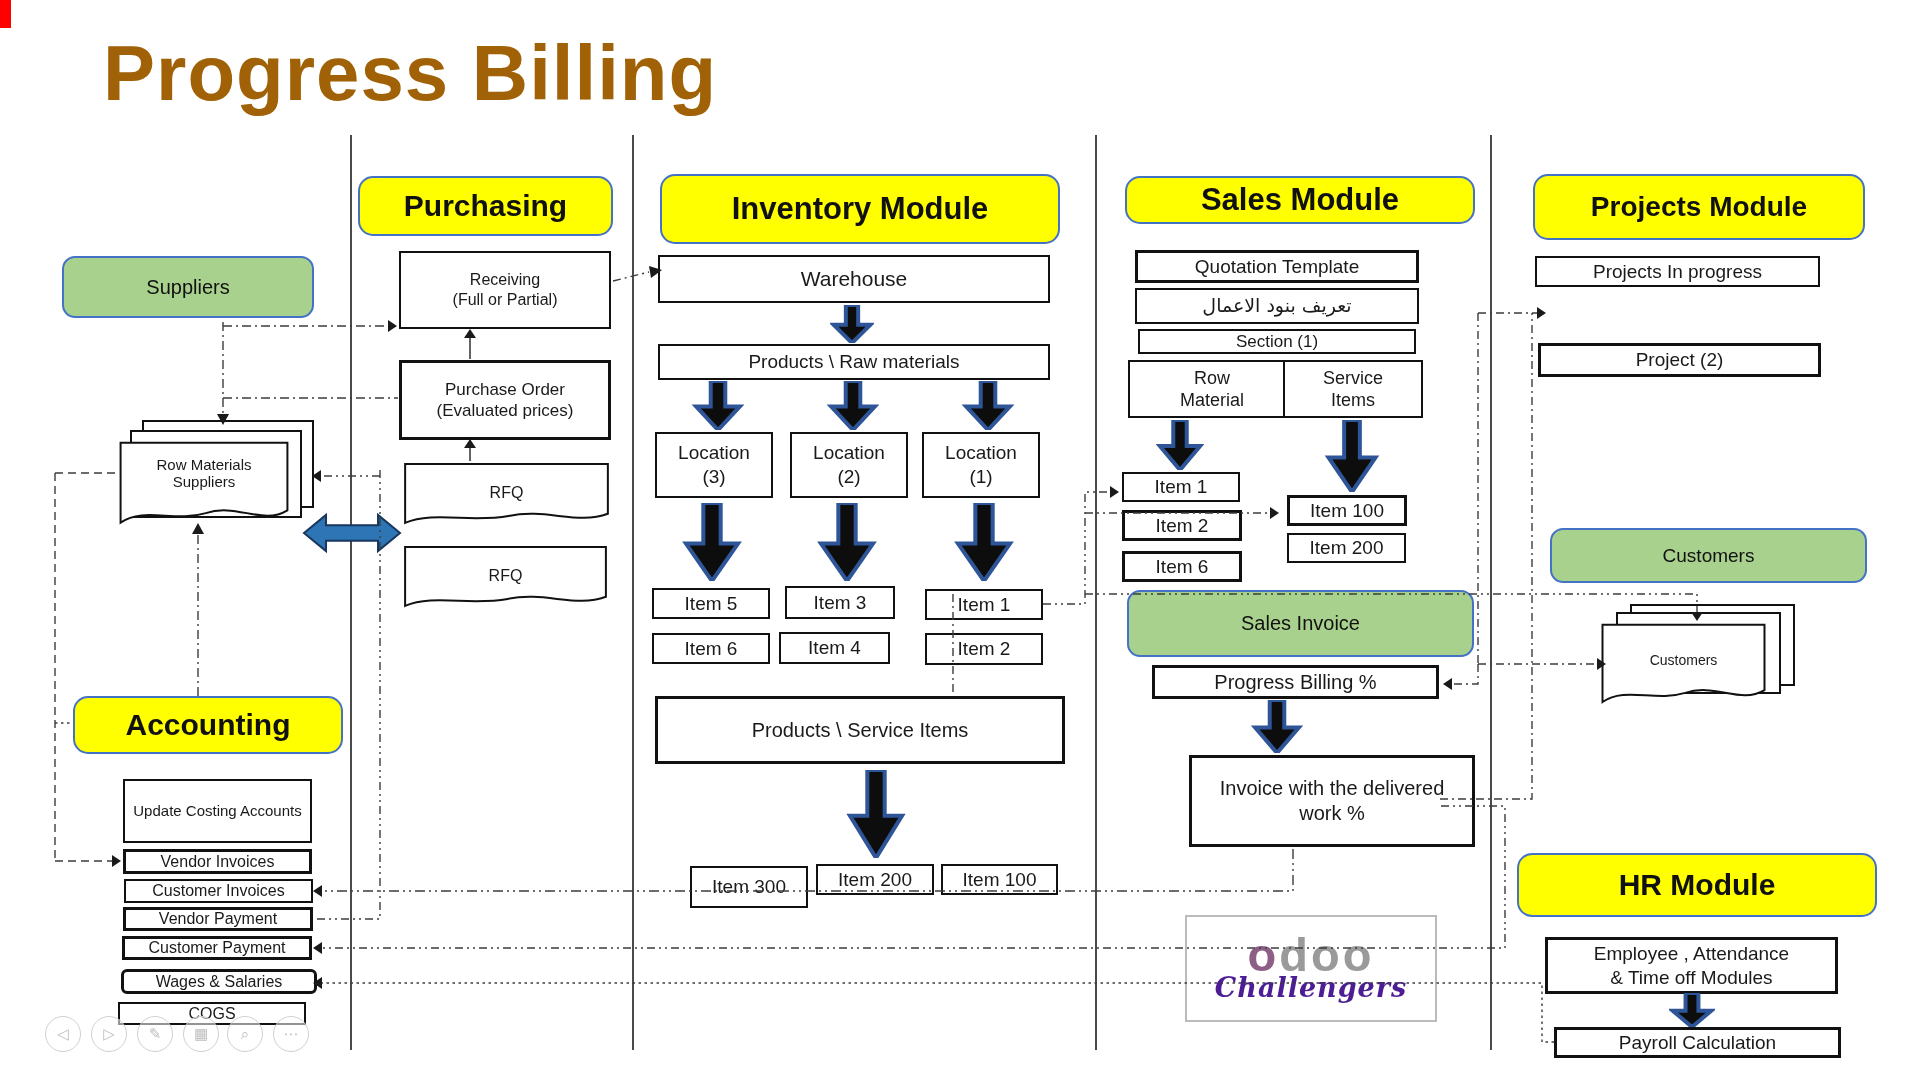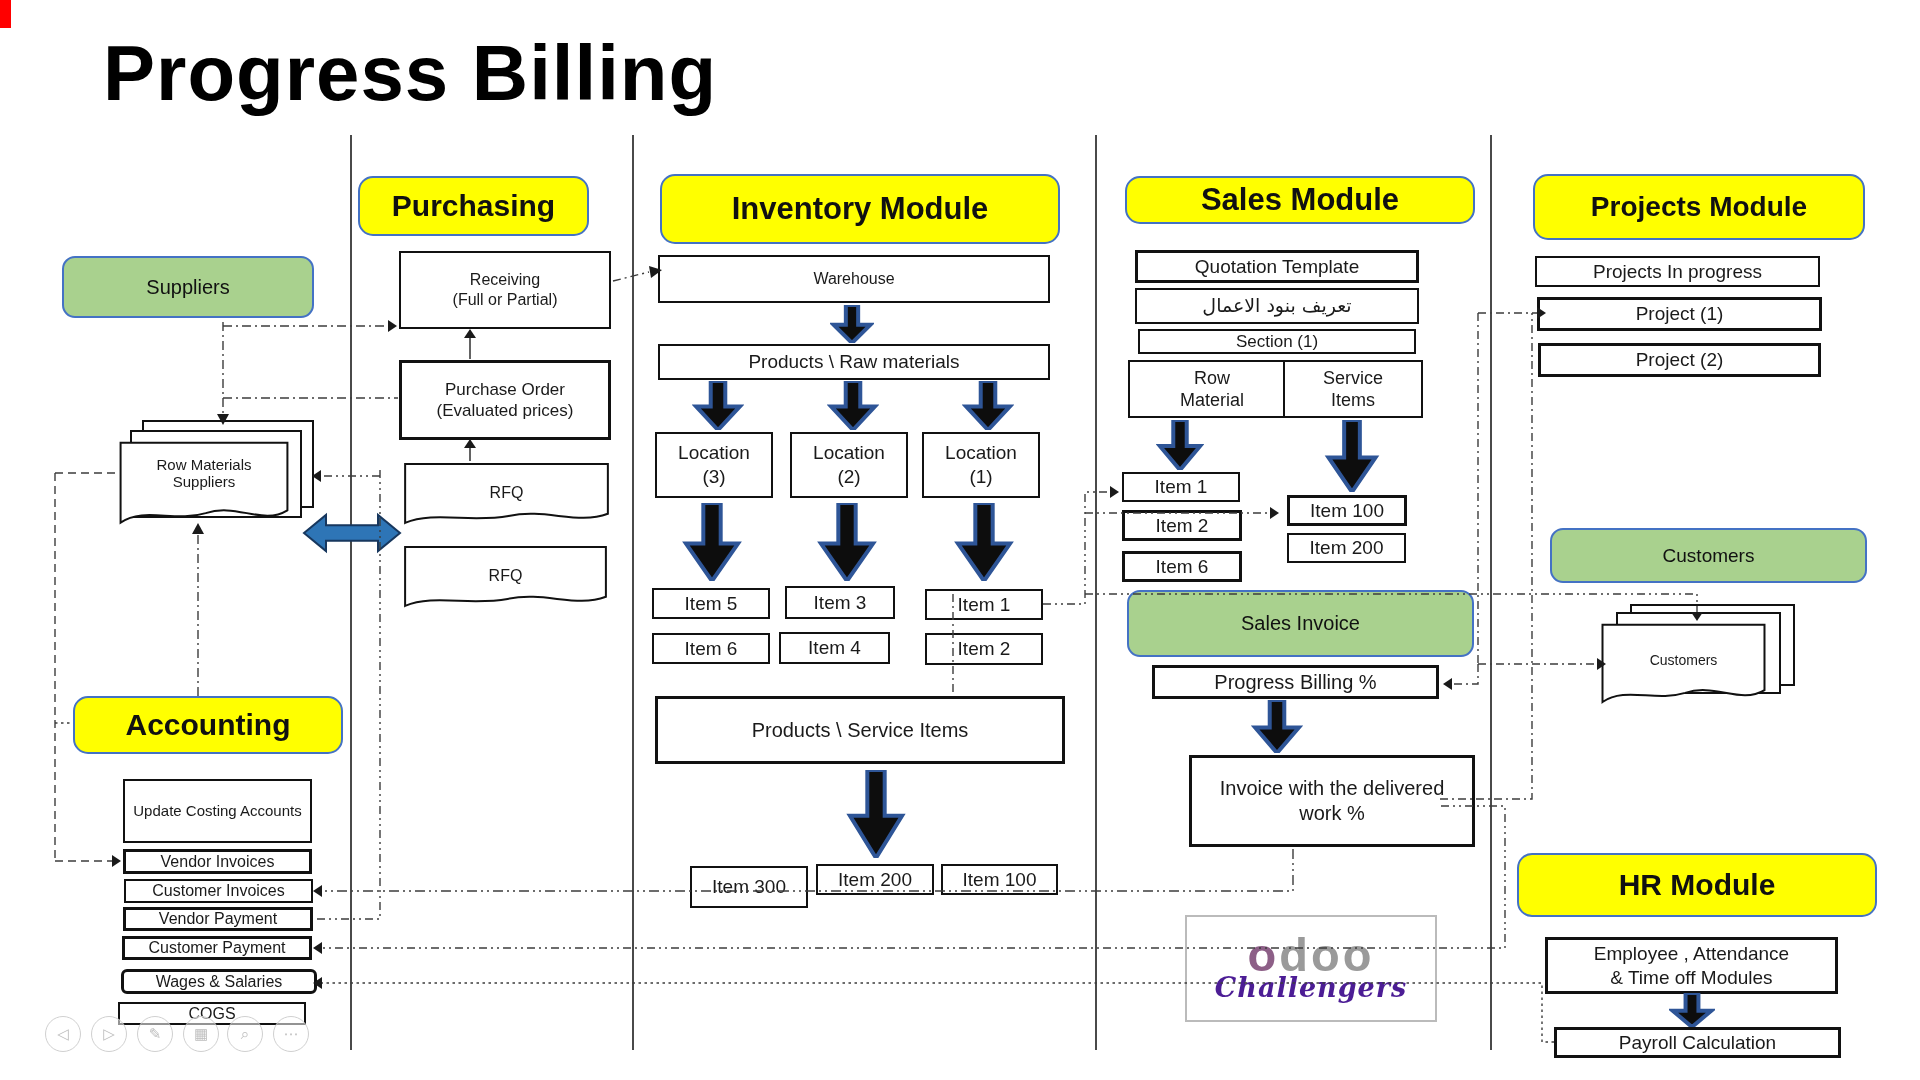--- a/index.html
+++ b/index.html
@@ -10,21 +10,21 @@
     white-space:pre-line;color:#1a1a1a;font-size:19px;line-height:1.25;}
   .thick{border-width:3px;}
   .hdr{position:absolute;box-sizing:border-box;background:#FFFF00;border:2px solid #4472C4;
     border-radius:15px;display:flex;align-items:center;justify-content:center;
     font-size:30px;font-weight:600;color:#111;}
   .green{position:absolute;box-sizing:border-box;background:#A9D18E;border:2px solid #4472C4;
     border-radius:13px;display:flex;align-items:center;justify-content:center;
     font-size:20px;color:#111;}
   .sep{position:absolute;width:2px;background:#4a4a4a;top:135px;height:915px;}
   .title{position:absolute;left:103px;top:28px;font-size:78px;font-weight:800;
-    color:#000000;letter-spacing:1px;}
+    color:#a16207;letter-spacing:1px;}
   .doc{position:absolute;}
   .doc svg{position:absolute;left:0;top:0;width:100%;height:100%;}
   .doc .lbl{position:absolute;left:0;top:8%;width:100%;text-align:center;
     white-space:pre-line;color:#1a1a1a;}
   .stackback{position:absolute;background:#fff;border:2px solid #111;box-sizing:border-box;}
   .barrow{position:absolute;}
   .ctl{position:absolute;width:34px;height:34px;border-radius:50%;
     border:1.5px solid #d0d0d0;background:rgba(255,255,255,.55);color:#bdbdbd;
     display:flex;align-items:center;justify-content:center;font-size:15px;}
   .odoobox{position:absolute;background:#fff;border:2px solid #bbb;
@@ -42,21 +42,21 @@
 
 <div id="stage">
   <div class="redcorner"></div>
   <div class="title">Progress Billing</div>
 
   <div class="sep" style="left:350px;"></div>
   <div class="sep" style="left:632px;"></div>
   <div class="sep" style="left:1095px;"></div>
   <div class="sep" style="left:1490px;"></div>
 
-  <div class="hdr" style="left:358px;top:176px;width:231px;height:60px;">Purchasing</div>
+  <div class="hdr" style="left:358px;top:176px;width:255px;height:60px;">Purchasing</div>
   <div class="box" style="left:399px;top:251px;width:212px;height:78px;font-size:16px;">Receiving
 (Full or Partial)</div>
   <div class="box thick" style="left:399px;top:360px;width:212px;height:80px;font-size:17px;">Purchase Order
 (Evaluated prices)</div>
   <div class="doc" style="left:402px;top:462px;width:209px;height:70px;">
     <svg viewBox="0 0 200 100" preserveAspectRatio="none">
         <path d="M3,3 H197 V74 C168,90 138,66 102,77 C66,87 30,70 3,87 Z" fill="#fff" stroke="#111" stroke-width="2" vector-effect="non-scaling-stroke"></path>
       </svg>
     <div class="lbl" style="top:22px;font-size:16px;">RFQ</div>
   </div>
@@ -84,21 +84,21 @@
   <div class="hdr" style="left:73px;top:696px;width:270px;height:58px;font-weight:700;">Accounting</div>
   <div class="box" style="left:123px;top:779px;width:189px;height:64px;font-size:15px;">Update Costing Accounts</div>
   <div class="box thick" style="left:123px;top:849px;width:189px;height:25px;font-size:16px;">Vendor Invoices</div>
   <div class="box" style="left:124px;top:879px;width:189px;height:24px;font-size:16px;">Customer Invoices</div>
   <div class="box thick" style="left:123px;top:907px;width:190px;height:24px;font-size:16px;">Vendor Payment</div>
   <div class="box thick" style="left:122px;top:936px;width:190px;height:24px;font-size:16px;">Customer Payment</div>
   <div class="box thick" style="left:121px;top:969px;width:196px;height:25px;font-size:16px;border-radius:6px;">Wages &amp; Salaries</div>
   <div class="box" style="left:118px;top:1002px;width:188px;height:23px;font-size:16px;">COGS</div>
 
   <div class="hdr" style="left:660px;top:174px;width:400px;height:70px;font-size:31px;">Inventory Module</div>
-  <div class="box" style="left:658px;top:255px;width:392px;height:48px;font-size:16px;">Warehouse</div>
+  <div class="box" style="left:658px;top:255px;width:392px;height:48px;font-size:21px;">Warehouse</div>
   <svg class="barrow" style="left:830px;top:305px;width:44px;height:38px;" viewBox="0 0 100 100" preserveAspectRatio="none">
       <polygon points="36,0 64,0 64,52 92,52 50,100 8,52 36,52" fill="#0d0d0d" stroke="#2E5597" stroke-width="4" vector-effect="non-scaling-stroke"></polygon>
     </svg>
   <div class="box" style="left:658px;top:344px;width:392px;height:36px;font-size:19px;">Products \ Raw materials</div>
   <svg class="barrow" style="left:692px;top:381px;width:52px;height:49px;" viewBox="0 0 100 100" preserveAspectRatio="none">
       <polygon points="36,0 64,0 64,52 92,52 50,100 8,52 36,52" fill="#0d0d0d" stroke="#2E5597" stroke-width="4" vector-effect="non-scaling-stroke"></polygon>
     </svg>
   <svg class="barrow" style="left:827px;top:381px;width:52px;height:49px;" viewBox="0 0 100 100" preserveAspectRatio="none">
       <polygon points="36,0 64,0 64,52 92,52 50,100 8,52 36,52" fill="#0d0d0d" stroke="#2E5597" stroke-width="4" vector-effect="non-scaling-stroke"></polygon>
     </svg>
@@ -161,21 +161,20 @@
   <div class="box thick" style="left:1152px;top:755px;width:286px;height:92px;font-size:20px;margin-left:37px;">Invoice with the delivered
 work %</div>
 
   <div class="odoobox" style="left:1185px;top:915px;width:248px;height:103px;">
     <div class="odoo-brand">odoo</div>
     <div class="odoo-sub">Challengers</div>
   </div>
 
   <div class="hdr" style="left:1533px;top:174px;width:332px;height:66px;font-size:28px;">Projects Module</div>
   <div class="box" style="left:1535px;top:256px;width:285px;height:31px;">Projects In progress</div>
-  <div class="box thick" style="left:1537px;top:297px;width:285px;height:34px;">Project (1)</div>
   <div class="box thick" style="left:1538px;top:343px;width:283px;height:34px;">Project (2)</div>
 
   <div class="green" style="left:1550px;top:528px;width:317px;height:55px;font-size:19px;">Customers</div>
   <div class="stackback" style="left:1630px;top:604px;width:165px;height:82px;"></div>
   <div class="stackback" style="left:1616px;top:612px;width:165px;height:82px;"></div>
   <div class="doc" style="left:1600px;top:622px;width:167px;height:92px;">
     <svg viewBox="0 0 200 100" preserveAspectRatio="none">
         <path d="M3,3 H197 V74 C168,90 138,66 102,77 C66,87 30,70 3,87 Z" fill="#fff" stroke="#111" stroke-width="2" vector-effect="non-scaling-stroke"></path>
       </svg>
     <div class="lbl" style="top:30px;font-size:14px;">Customers</div>

